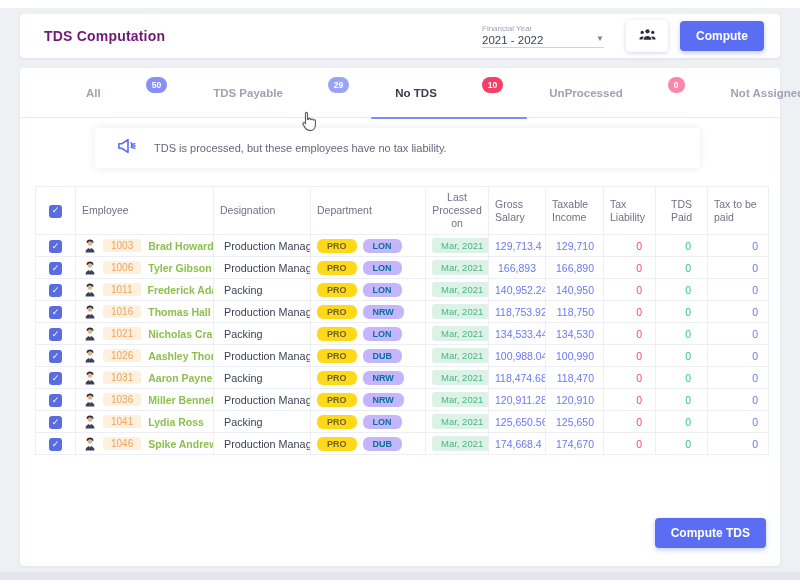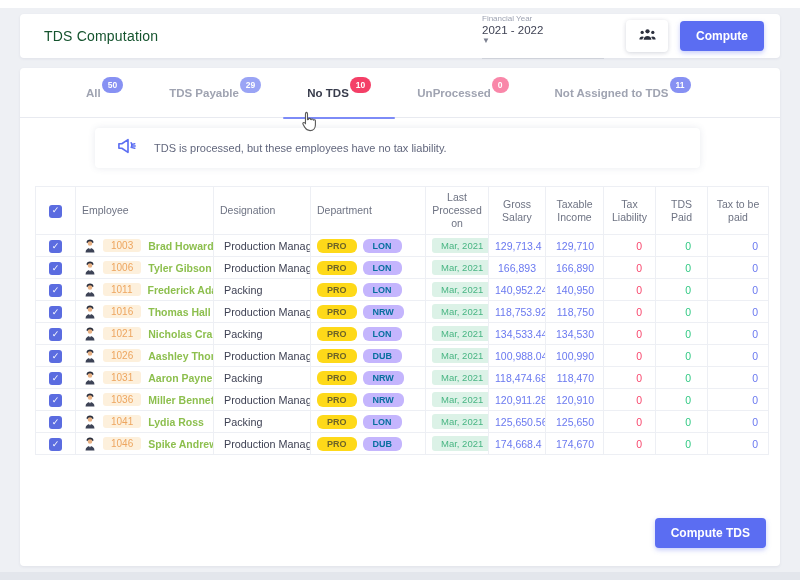--- a/index.html
+++ b/index.html
@@ -14,26 +14,26 @@
   .bottom-strip { position:absolute; bottom:0; left:0; width:800px; height:8px; background:#e3e6ec; }
 
   
   .header-card {
     position:absolute; top:14px; left:20px; width:760px; height:44px;
     background:#ffffff; border-radius:4px;
     box-shadow:0 1px 3px rgba(60,70,100,0.08);
     display:flex; align-items:center;
     padding:0 16px 0 24px;
   }
-  .page-title { font-size:14px; font-weight:400; letter-spacing:.2px; color:#14532d; flex:1; }
+  .page-title { font-size:14px; font-weight:700; letter-spacing:.2px; color:#701a75; flex:1; }
   .fy-select { width:122px; margin-right:22px; position:relative; cursor:pointer; }
   .fy-label { font-size:8px; color:#9ea3b2; display:block; margin-bottom:1px; }
   .fy-value {
     font-size:11.5px; color:#3f4254; border-bottom:1px solid #cfd2da;
-    padding-bottom:13px; display:flex; justify-content:space-between; align-items:flex-start;flex-direction:column;
+    padding-bottom:1px; display:flex; justify-content:space-between; align-items:flex-start;
   }
   .fy-caret { font-size:8px; color:#7c8090; }
   .icon-btn {
     width:42px; height:32px; background:#fff; border:none; border-radius:4px;
     box-shadow:0 1px 4px rgba(60,70,100,0.22);
     display:flex; align-items:center; justify-content:center;
     margin-right:12px; cursor:pointer; font-size:14px; color:#2b2f3d;
   }
   .btn-primary {
     background:#5b6df2; color:#fff; border:none; border-radius:4px;
@@ -52,20 +52,21 @@
   
   .tabs {
     display:flex; align-items:center; height:50px;
     padding-left:66px; gap:46px;
     border-bottom:1px solid #e8eaf0;
   }
   .tab {
     position:relative; height:50px; display:flex; align-items:center;
     font-size:11.5px; font-weight:700; color:#9fa3b1; cursor:pointer;
     white-space:nowrap;
+    gap:44px;
   }
   .tab.active { color:#383c4c; }
   .tab.active::after {
     content:""; position:absolute; left:-24px; right:-24px; bottom:-1px;
     height:2px; background:#7d8bf7; border-radius:1px;
   }
   .tab-badge {
     display:inline-flex; align-items:center; justify-content:center;
     min-width:16px; height:16px; border-radius:8px; padding:0 6px;
     color:#fff; font-size:8.5px; font-weight:700;
@@ -89,21 +90,21 @@
   }
   .grid th, .grid td { border:1px solid #edeff4; overflow:hidden; white-space:nowrap; }
   .grid thead th {
     font-weight:400; color:#6e7383; font-size:10.5px;
     padding:4px 6px; height:36px; white-space:normal; line-height:1.25;
     background:#fff; vertical-align:middle;
   }
   .grid tbody td { height:22px; padding:2px 6px; }
   .th-left { text-align:left; padding-left:10px; }
   .th-center { text-align:center; }
-  .th-right { text-align:center; padding-right:8px; }
+  .th-right { text-align:left; padding-right:8px; }
   .c-check { text-align:center; width:40px; }
   .checkbox {
     display:inline-flex; align-items:center; justify-content:center;
     width:13px; height:13px; background:#5b6ce0; border-radius:3px;
     color:#fff; font-size:9px; cursor:pointer; vertical-align:middle;
   }
   .c-emp { padding-left:8px !important; }
   .emp-wrap { display:flex; align-items:center; gap:7px; }
   .emp-id {
     background:#fdf0dc; color:#eda55f; font-size:10px;

